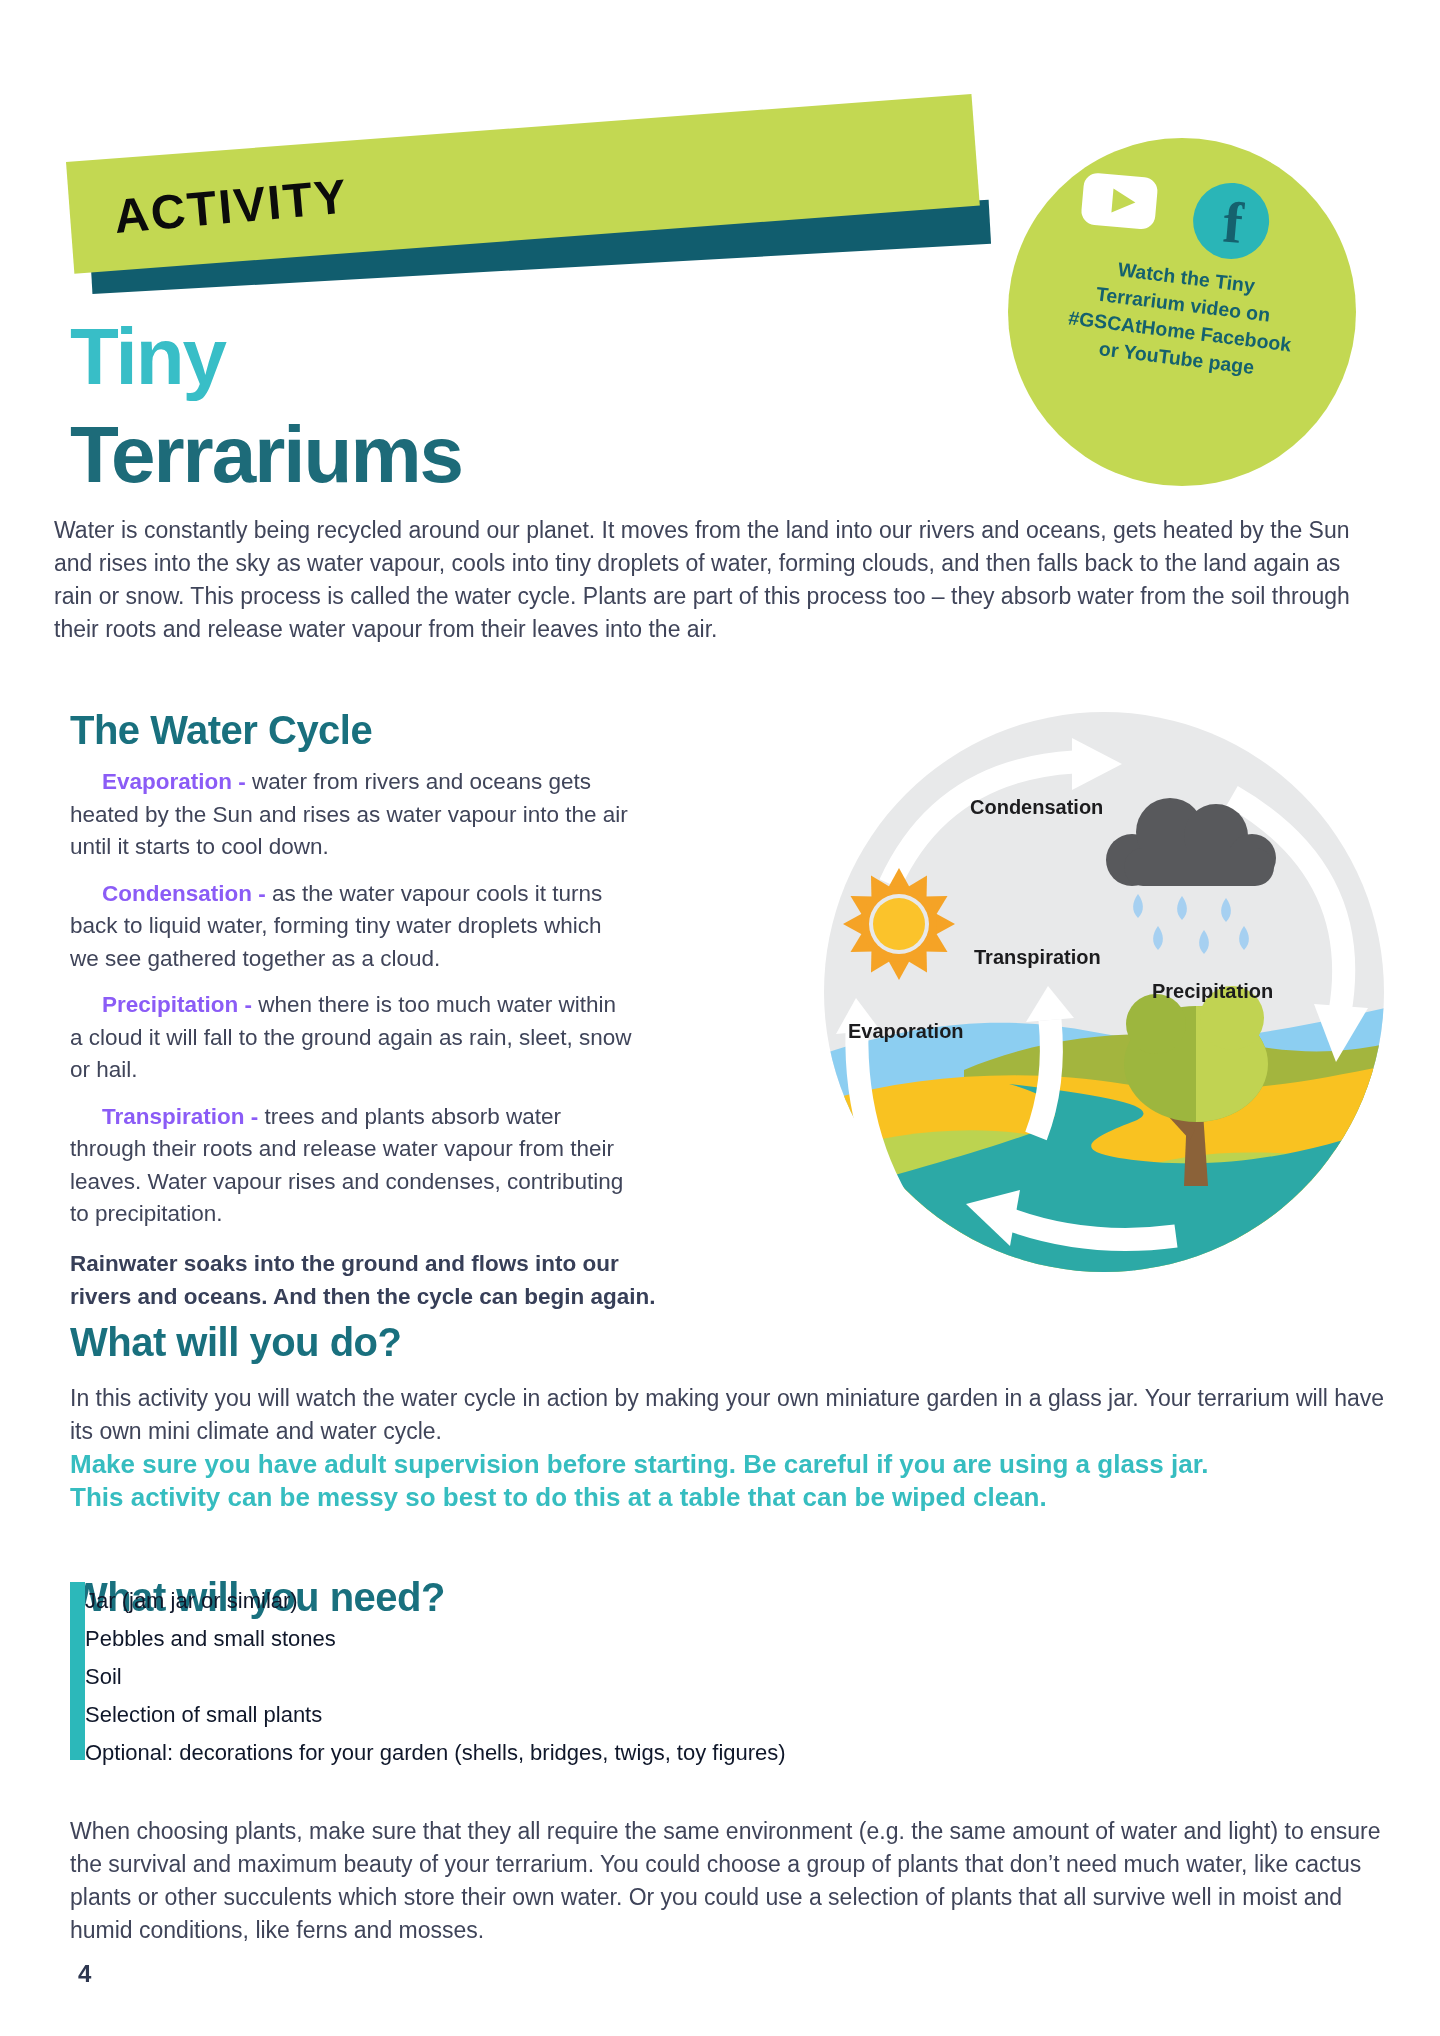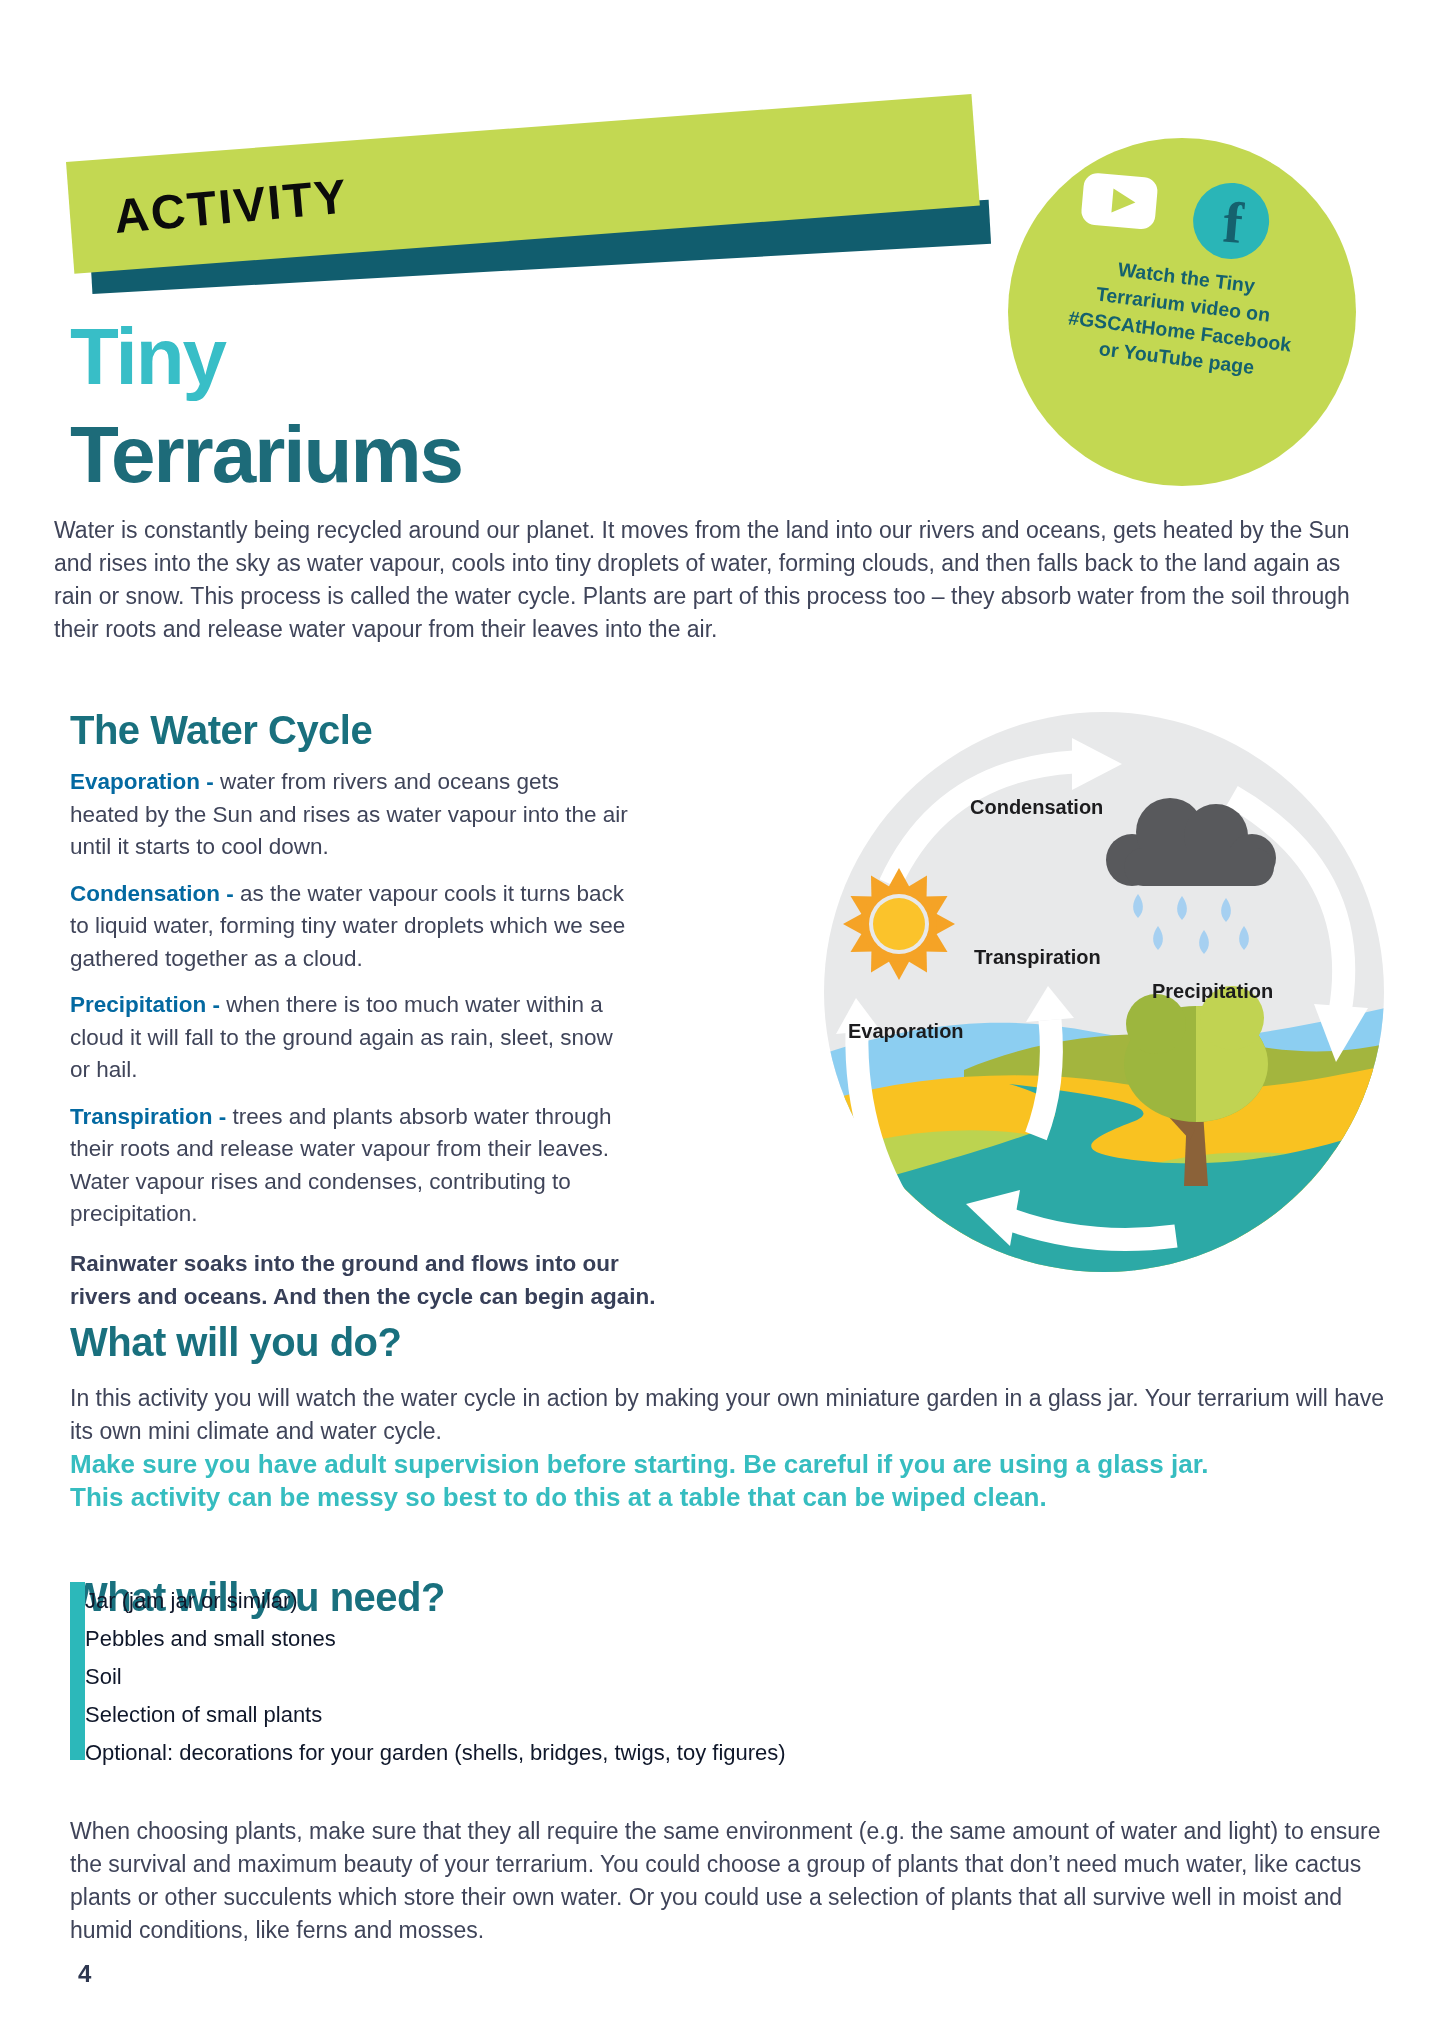--- a/index.html
+++ b/index.html
@@ -35,21 +35,21 @@
   
   .body-text { color:#3f4459; font-size:23px; line-height:33px; }
   .intro { position:absolute; left:54px; top:514px; width:1312px; }
   h2.section { position:absolute; font-size:40px; font-weight:700; color:#19707e; letter-spacing:-0.5px; }
   .h-watercycle { left:70px; top:708px; }
   .h-whatdo { left:70px; top:1320px; }
   .h-whatneed { left:70px; top:1575px; }
 
   .defs-col { position:absolute; left:70px; top:766px; width:562px; }
   .defs-col p { margin-bottom:14px; font-size:22.5px; line-height:32.5px; color:#3f4459; }
-  .term { color:#0369a1; font-weight:700; }
+  .term { color:#8b5cf6; font-weight:700;margin-left:32px; }
   .cycle-closing { position:absolute; left:70px; top:1248px; width:600px;
                    font-weight:700; color:#373f58; font-size:22.5px; line-height:32.5px; }
 
   .do-body { position:absolute; left:70px; top:1382px; width:1330px; }
   .do-warning { position:absolute; left:70px; top:1448px; width:1330px;
                 font-weight:700; color:#36bdc0; font-size:26px; line-height:33px; }
 
   .need-list { position:absolute; left:70px; top:1582px; display:flex; }
   .need-bar { width:15px; background:#2cb8ba; height:178px; flex:none; }
   .need-items { list-style:none; font-size:22px; line-height:38px; color:#0f172a; }

